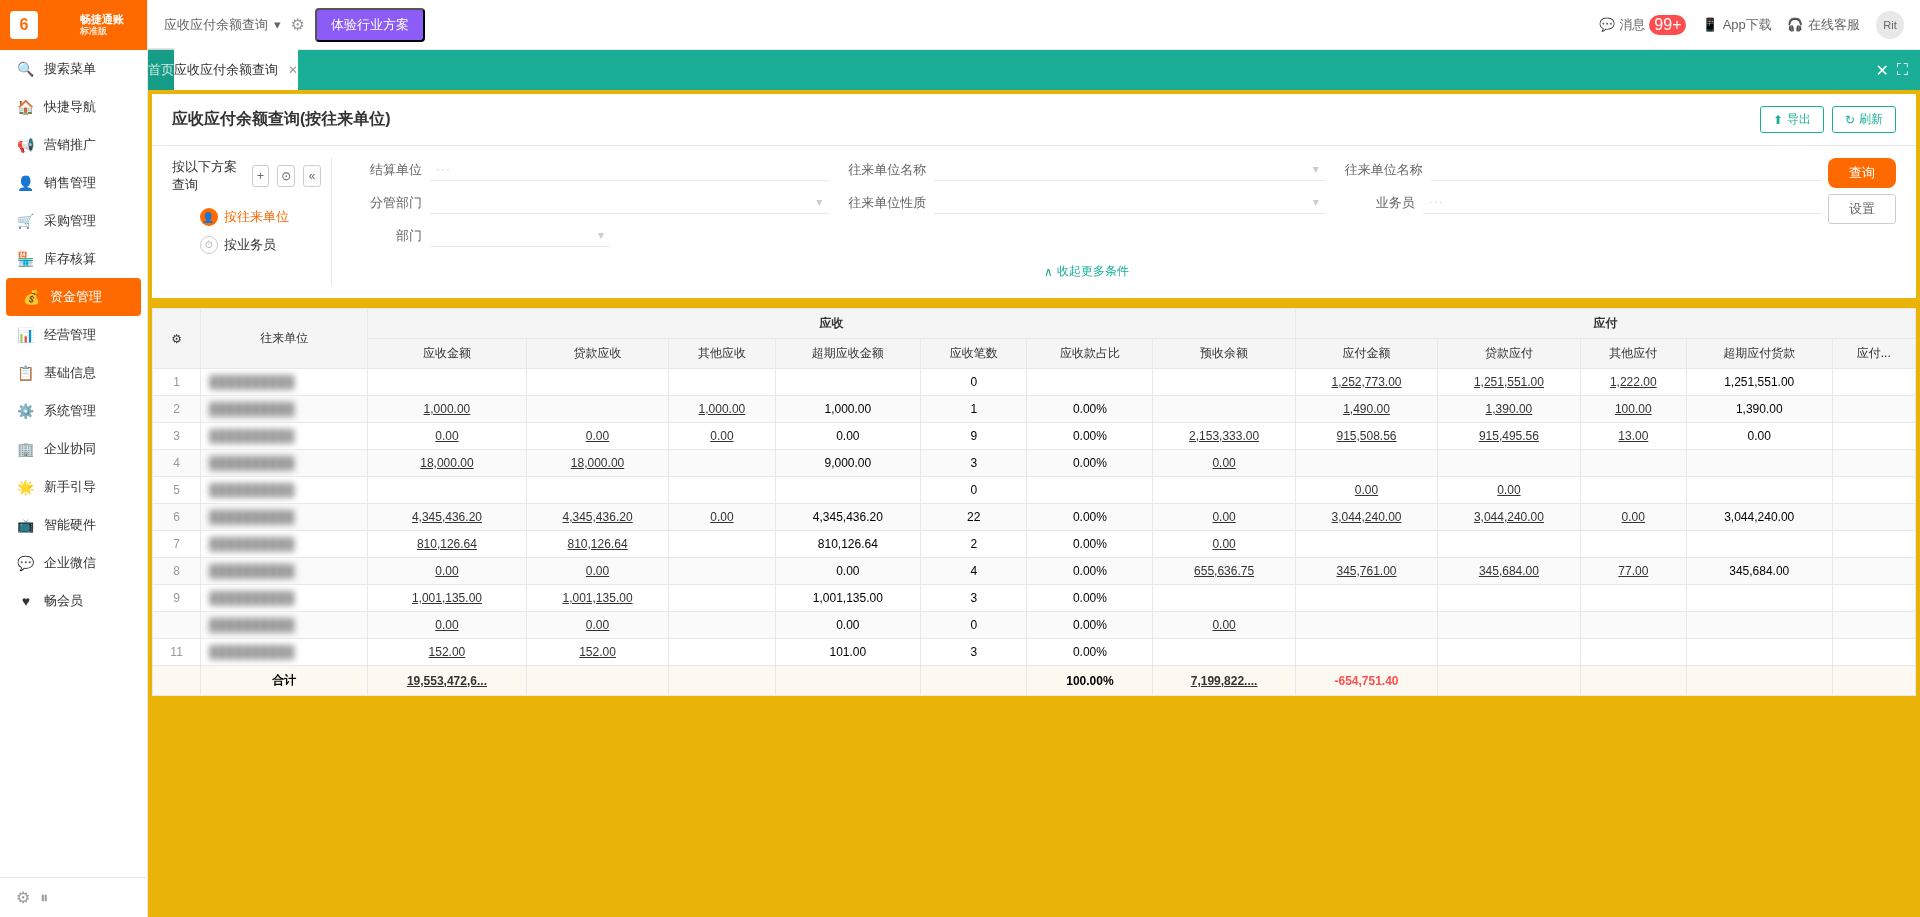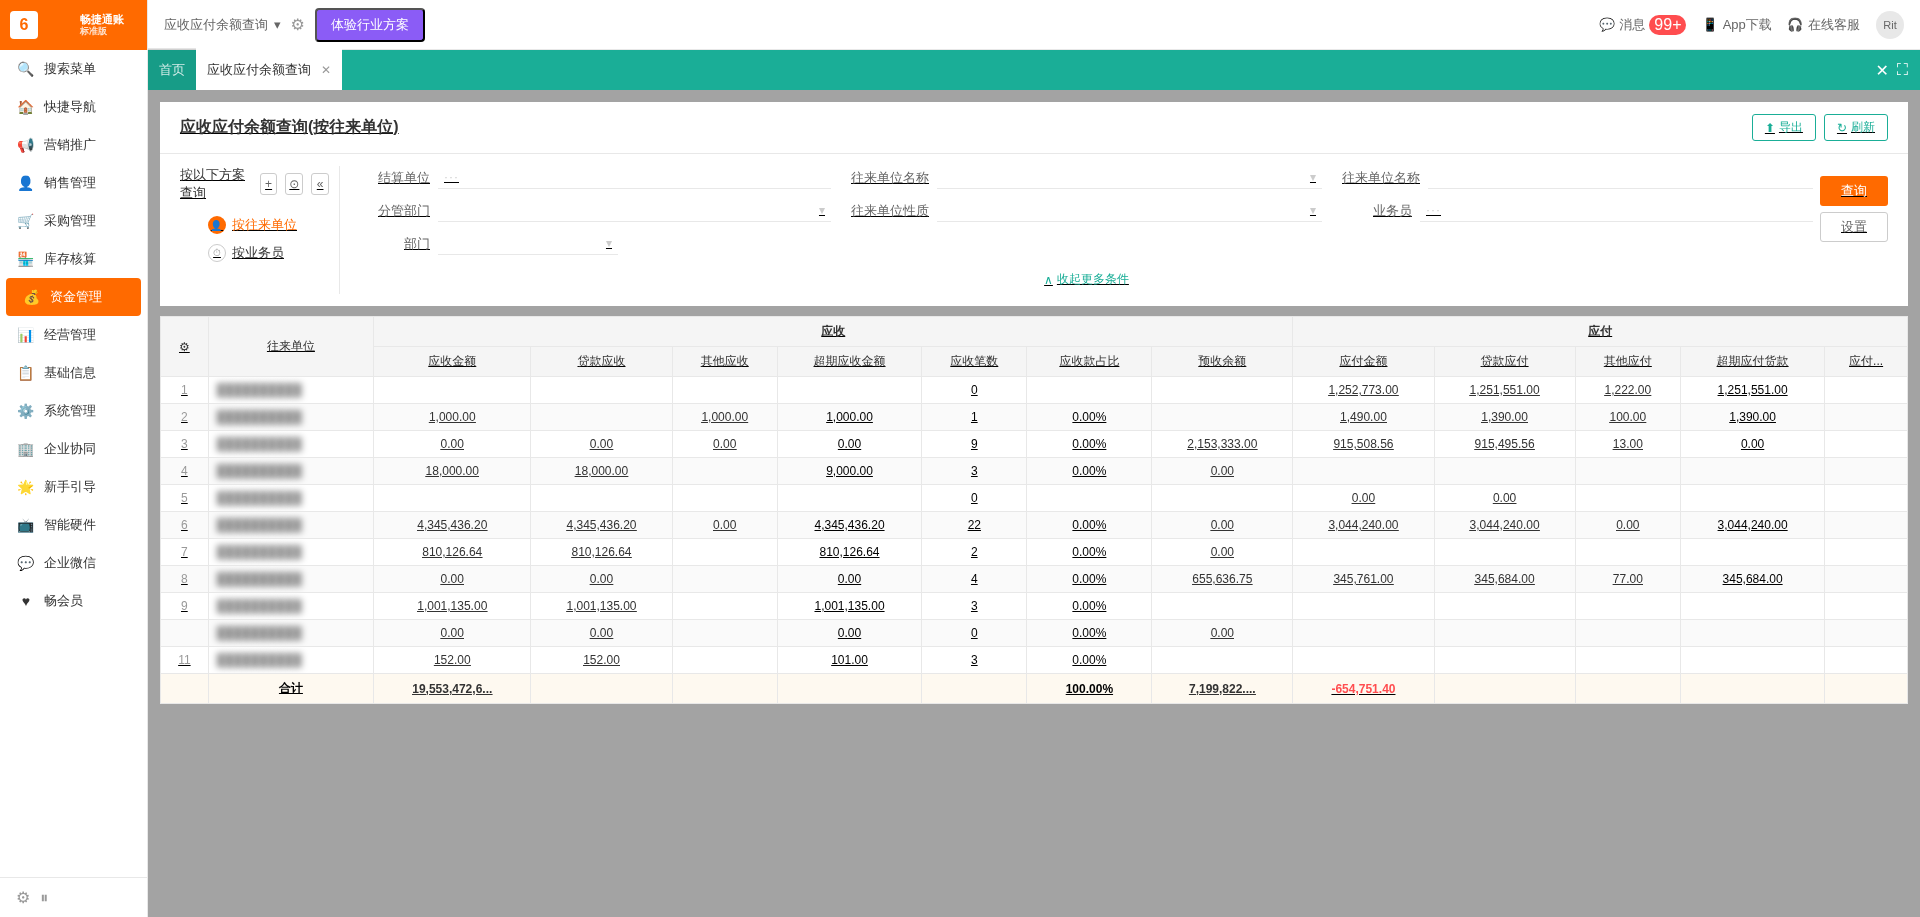--- a/index.html
+++ b/index.html
@@ -90,36 +90,36 @@
     
     .tabbar {
       background: #1aae97;
       display: flex;
       align-items: center;
       height: 40px;
       padding: 0 0 0 0;
     }
     .tab-item {
       display: flex; align-items: center;
-      padding: 0 11px;
+      padding: 0 0;
       height: 44px;
       cursor: pointer;
       color: rgba(255,255,255,0.8);
       font-size: 13px;
       gap: 6px;
       text-align: center;
     }
     .tab-item.home { background: rgba(0,0,0,0.1); }
     .tab-item.active { background: #fff; color: #333; }
     .tab-close { font-size: 12px; color: #999; margin-left: 4px; }
     .tabbar-actions { margin-left: auto; display: flex; align-items: center; padding-right: 12px; gap: 8px; }
     .tabbar-actions span { color: white; font-size: 16px; cursor: pointer; }
 
     
-    .page-content { flex: 1; background: #a3a3a3; overflow: auto; padding: 12px; text-decoration: underline; }
+    .page-content { flex: 1; background: #eab308; overflow: auto; padding: 4px; }
 
     
     .page-header {
       background: #fff;
       padding: 12px 20px;
       display: flex;
       align-items: center;
       justify-content: space-between;
       border-bottom: 1px solid #e8e8e8;
     }
@@ -171,21 +171,21 @@
       display: flex; align-items: center; justify-content: center;
       gap: 4px; color: #1aae97; font-size: 12px; cursor: pointer;
       padding: 6px; margin-top: 4px;
     }
 
     
     .filter-body { display: flex; gap: 0; }
     .filter-left { width: 160px; border-right: 1px solid #e8e8e8; padding-right: 10px; }
     .filter-right { flex: 1; padding-left: 20px; }
     .filter-actions { display: flex; flex-direction: column; gap: 6px; }
-    .btn-query { background: #ff6a00; color: white; border: none; padding: 6px 20px; border-radius: 3px; cursor: pointer; font-size: 13px; margin-top: 10px; }
+    .btn-query { background: #ff6a00; color: white; border: none; padding: 6px 20px; border-radius: 8px; cursor: pointer; font-size: 13px; }
     .btn-setting { background: white; color: #666; border: 1px solid #ccc; padding: 5px 20px; border-radius: 3px; cursor: pointer; font-size: 13px; }
 
     
     .table-wrapper { background: #fff; overflow: auto; }
     .data-table { width: 100%; border-collapse: collapse; font-size: 12px; }
     .data-table th, .data-table td { border: 1px solid #e8e8e8; padding: 6px 8px; text-align: center; white-space: nowrap; }
     .data-table thead th { background: #f5f5f5; color: #333; font-weight: 500; }
     .data-table tbody tr:nth-child(even) { background: #fafafa; }
     .data-table td.underline { text-decoration: underline; color: #333; cursor: pointer; }
     .data-table td.name-cell { text-align: left; max-width: 150px; overflow: hidden; text-overflow: ellipsis; }

